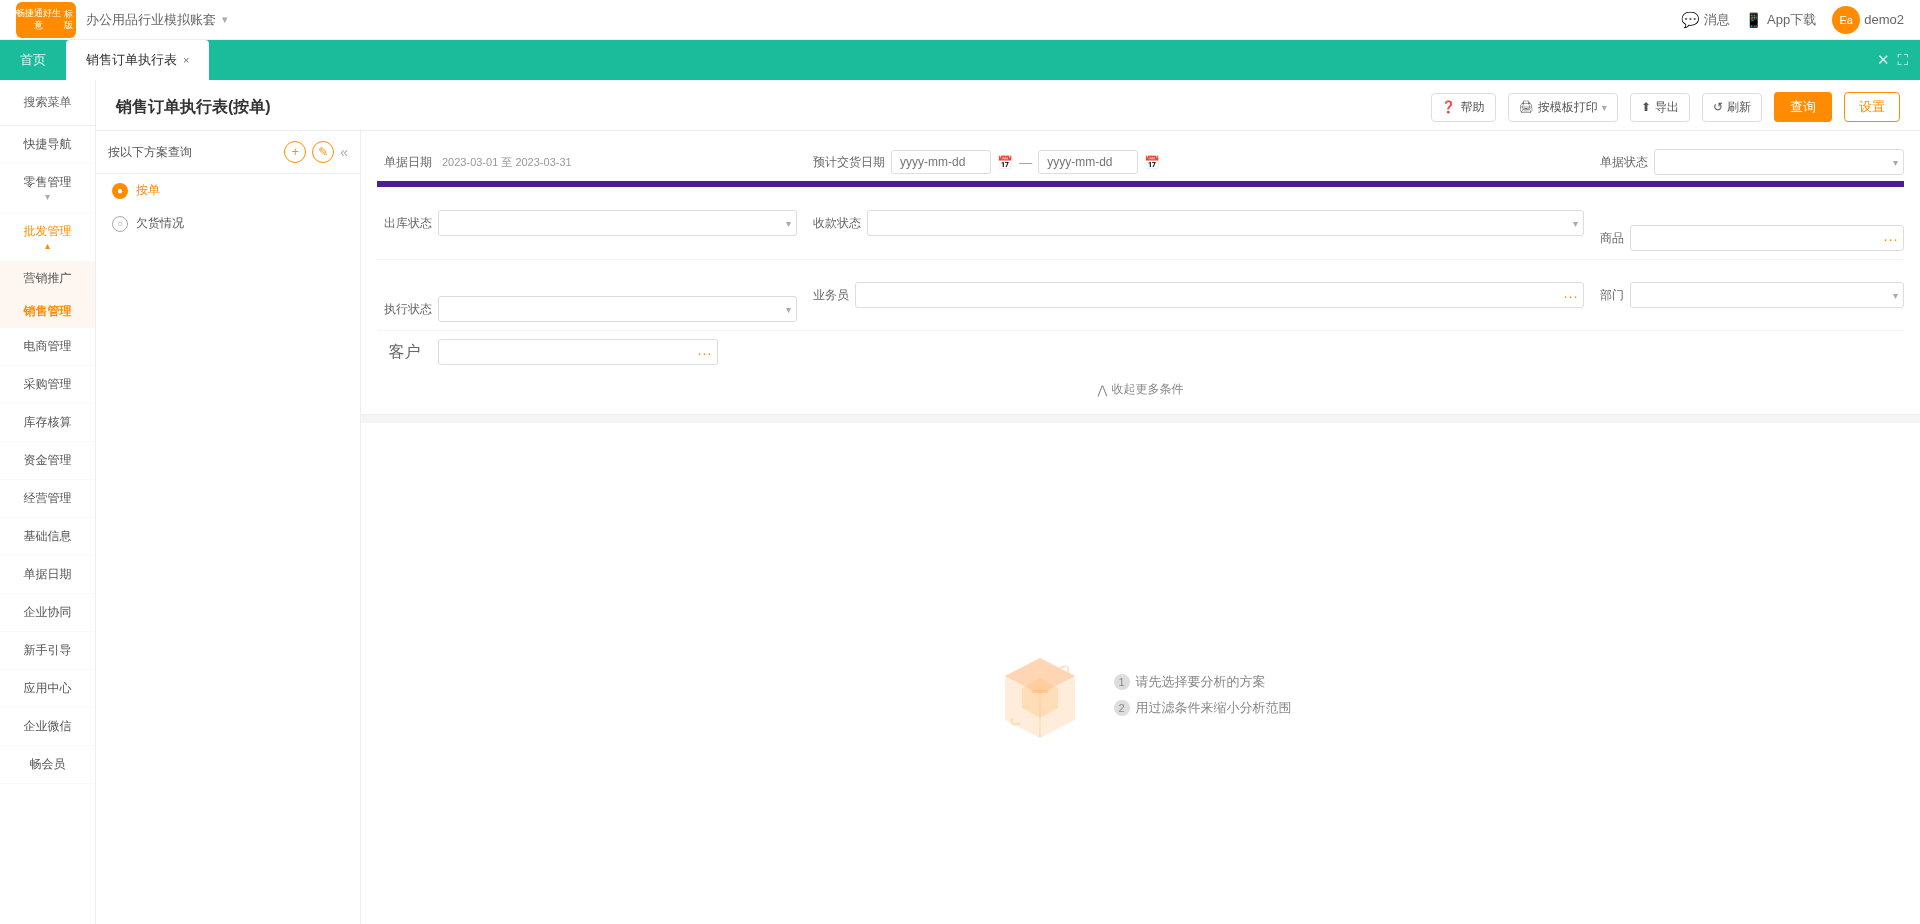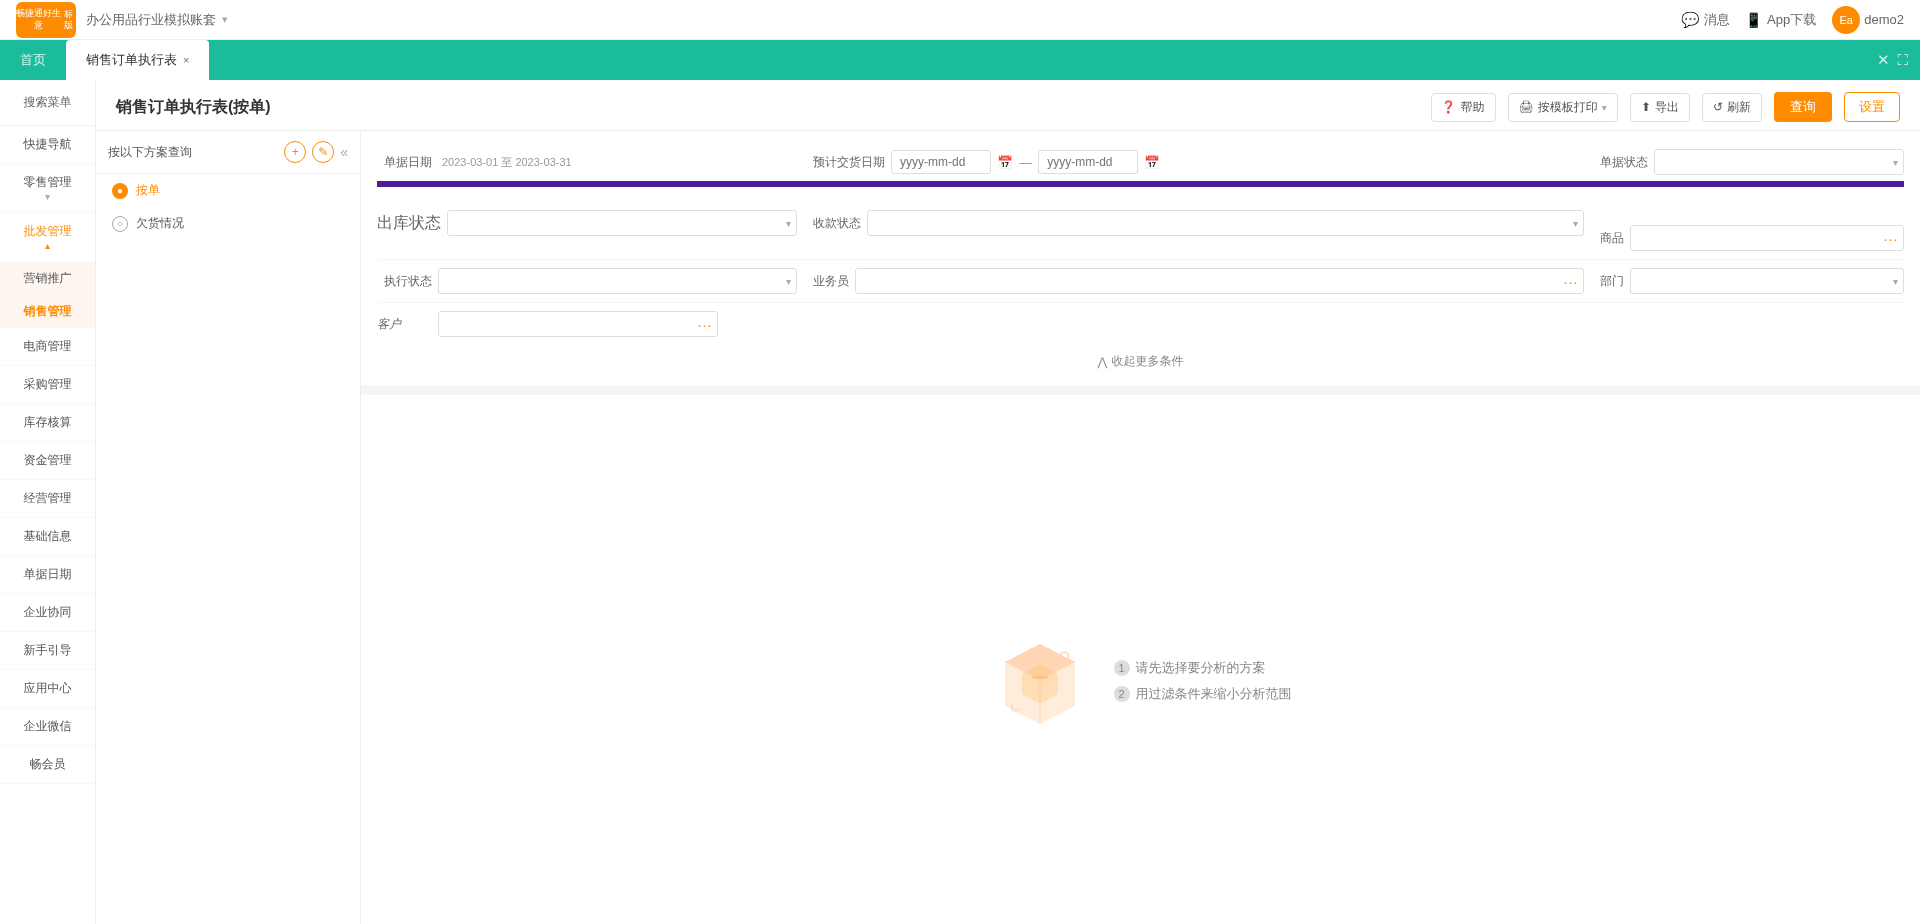--- a/index.html
+++ b/index.html
@@ -490,21 +490,21 @@
                   <option value=""></option>
                 </select>
                 <span style="position:absolute;right:6px;top:50%;transform:translateY(-50%);color:#aaa;font-size:10px;pointer-events:none;">▾</span>
               </div>
             </div>
           </div>
 
           <div style="display:flex;align-items:center;gap:0;padding:8px 0;border-bottom:1px solid #f5f5f5;">
 
             <div style="display:flex;align-items:center;gap:6px;width:420px;flex-shrink:0;">
-              <span style="color:#666;font-size:16px;white-space:nowrap;min-width:55px;text-align:right;">出库状态</span>
+              <span style="color:#666;font-size:12px;white-space:nowrap;min-width:55px;text-align:right;">出库状态</span>
               <div style="flex:1;position:relative;">
                 <select style="width:100%;border:1px solid #ddd;border-radius:3px;padding:5px 24px 5px 8px;font-size:12px;background:#fff;color:#aaa;appearance:none;">
                   <option value=""></option>
                 </select>
                 <span style="position:absolute;right:6px;top:50%;transform:translateY(-50%);color:#aaa;font-size:10px;pointer-events:none;">▾</span>
               </div>
             </div>
 
             <div style="display:flex;align-items:center;gap:6px;flex:1;padding-left:16px;">
               <span style="color:#666;font-size:12px;white-space:nowrap;">收款状态</span>
@@ -520,21 +520,21 @@
               <span style="color:#666;font-size:12px;white-space:nowrap;">商品</span>
               <div style="flex:1;position:relative;">
                 <input type="text" style="width: 100%; border: 1px solid rgb(221, 221, 221); border-radius: 3px; padding: 5px 24px 5px 8px; font-size: 12px; background: rgb(255, 255, 255); color: rgb(170, 170, 170);">
                 <span style="position:absolute;right:6px;top:50%;transform:translateY(-50%);color:#ff8c00;font-size:15px;cursor:pointer;">···</span>
               </div>
             </div>
           </div>
 
           <div style="display:flex;align-items:center;gap:0;padding:8px 0;border-bottom:1px solid #f5f5f5;">
 
-            <div style="display:flex;align-items:center;gap:6px;width:420px;flex-shrink:0;">
+            <div style="display:flex;align-items:center;gap:6px;width:420px;flex-shrink:0;margin-top:28px;">
               <span style="color:#666;font-size:12px;white-space:nowrap;min-width:55px;text-align:right;">执行状态</span>
               <div style="flex:1;position:relative;">
                 <select style="width:100%;border:1px solid #ddd;border-radius:3px;padding:5px 24px 5px 8px;font-size:12px;background:#fff;color:#aaa;appearance:none;">
                   <option value=""></option>
                 </select>
                 <span style="position:absolute;right:6px;top:50%;transform:translateY(-50%);color:#aaa;font-size:10px;pointer-events:none;">▾</span>
               </div>
             </div>
 
             <div style="display:flex;align-items:center;gap:6px;flex:1;padding-left:16px;">
@@ -551,21 +551,21 @@
                 <select style="width:100%;border:1px solid #ddd;border-radius:3px;padding:5px 24px 5px 8px;font-size:12px;background:#fff;color:#aaa;appearance:none;">
                   <option value=""></option>
                 </select>
                 <span style="position:absolute;right:6px;top:50%;transform:translateY(-50%);color:#aaa;font-size:10px;pointer-events:none;">▾</span>
               </div>
             </div>
           </div>
 
           <div style="display:flex;align-items:center;gap:0;padding:8px 0;">
             <div style="display:flex;align-items:center;gap:6px;width:420px;flex-shrink:0;">
-              <span style="color:#666;font-size:12px;white-space:nowrap;min-width:55px;text-align:left;font-style:italic;">客户</span>
+              <span style="color:#666;font-size:16px;white-space:nowrap;min-width:55px;text-align:center;">客户</span>
               <div style="flex:1;position:relative;max-width:280px;">
                 <input type="text" style="width: 100%; border: 1px solid rgb(221, 221, 221); border-radius: 3px; padding: 5px 24px 5px 8px; font-size: 12px; background: rgb(255, 255, 255); color: rgb(170, 170, 170);">
                 <span style="position:absolute;right:6px;top:50%;transform:translateY(-50%);color:#ff8c00;font-size:15px;cursor:pointer;">···</span>
               </div>
             </div>
           </div>
 
           <div class="collapse-row">
             <span style="color:#888;">⋀</span>
             <span>收起更多条件</span>

